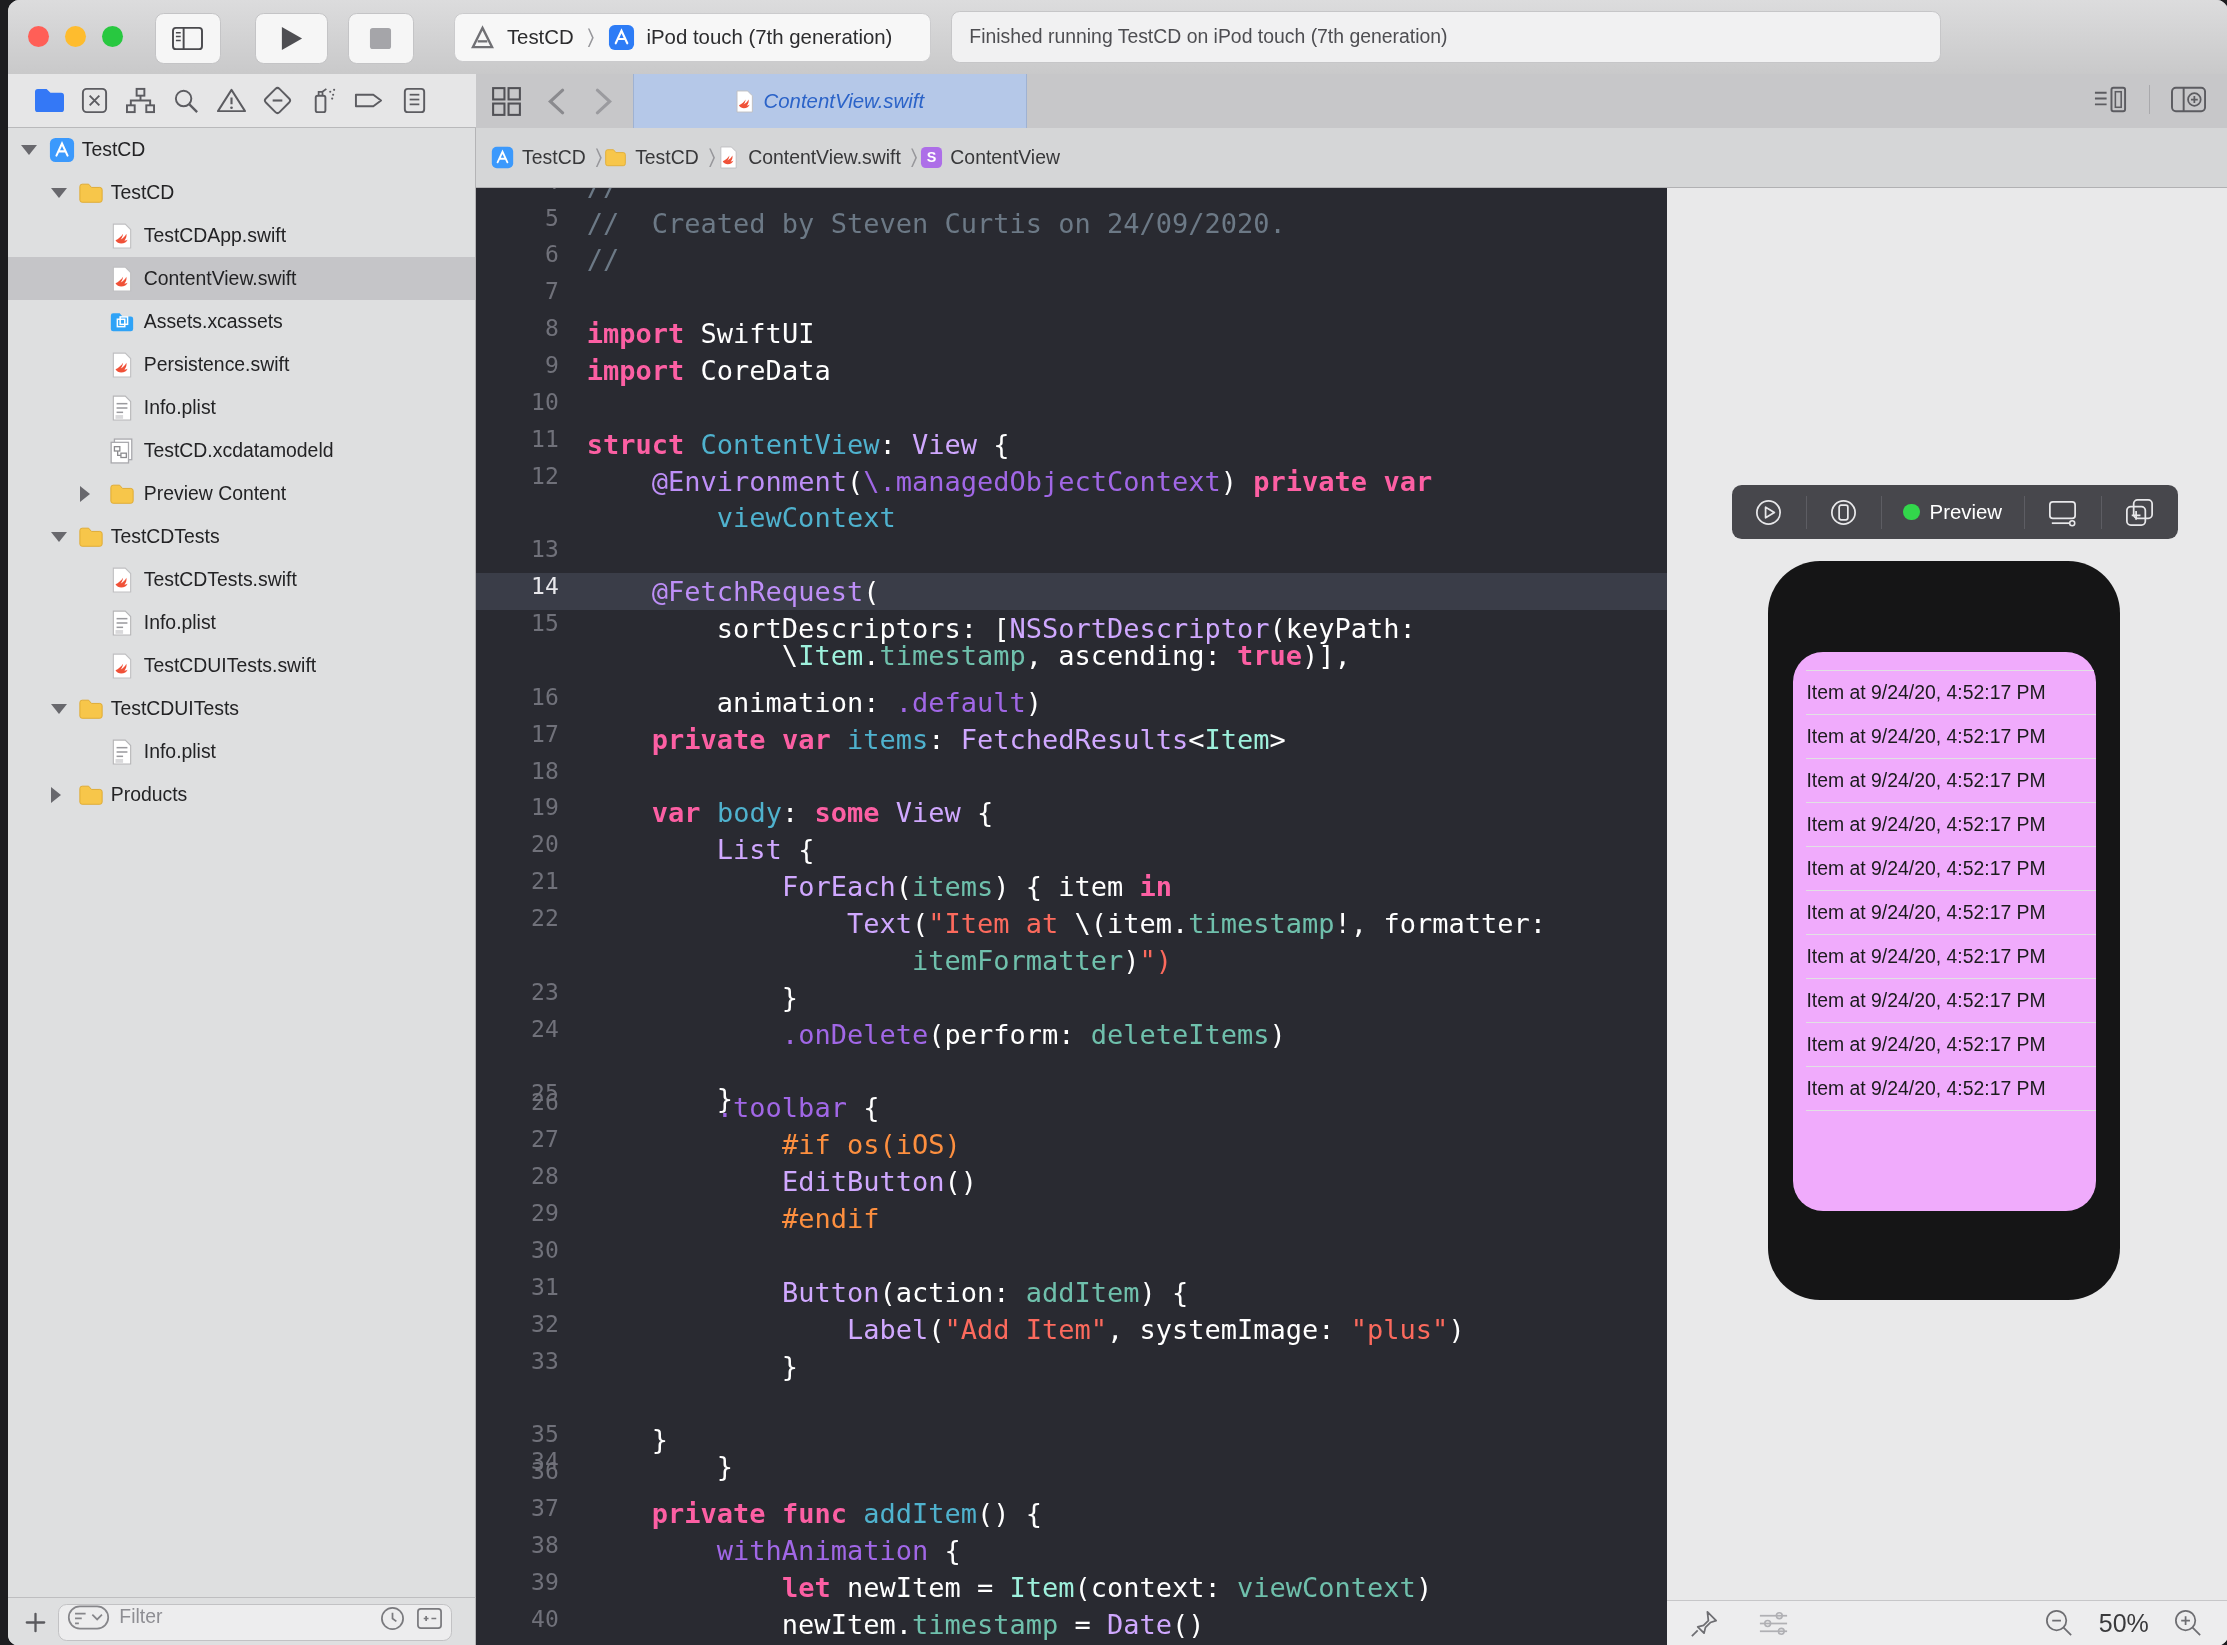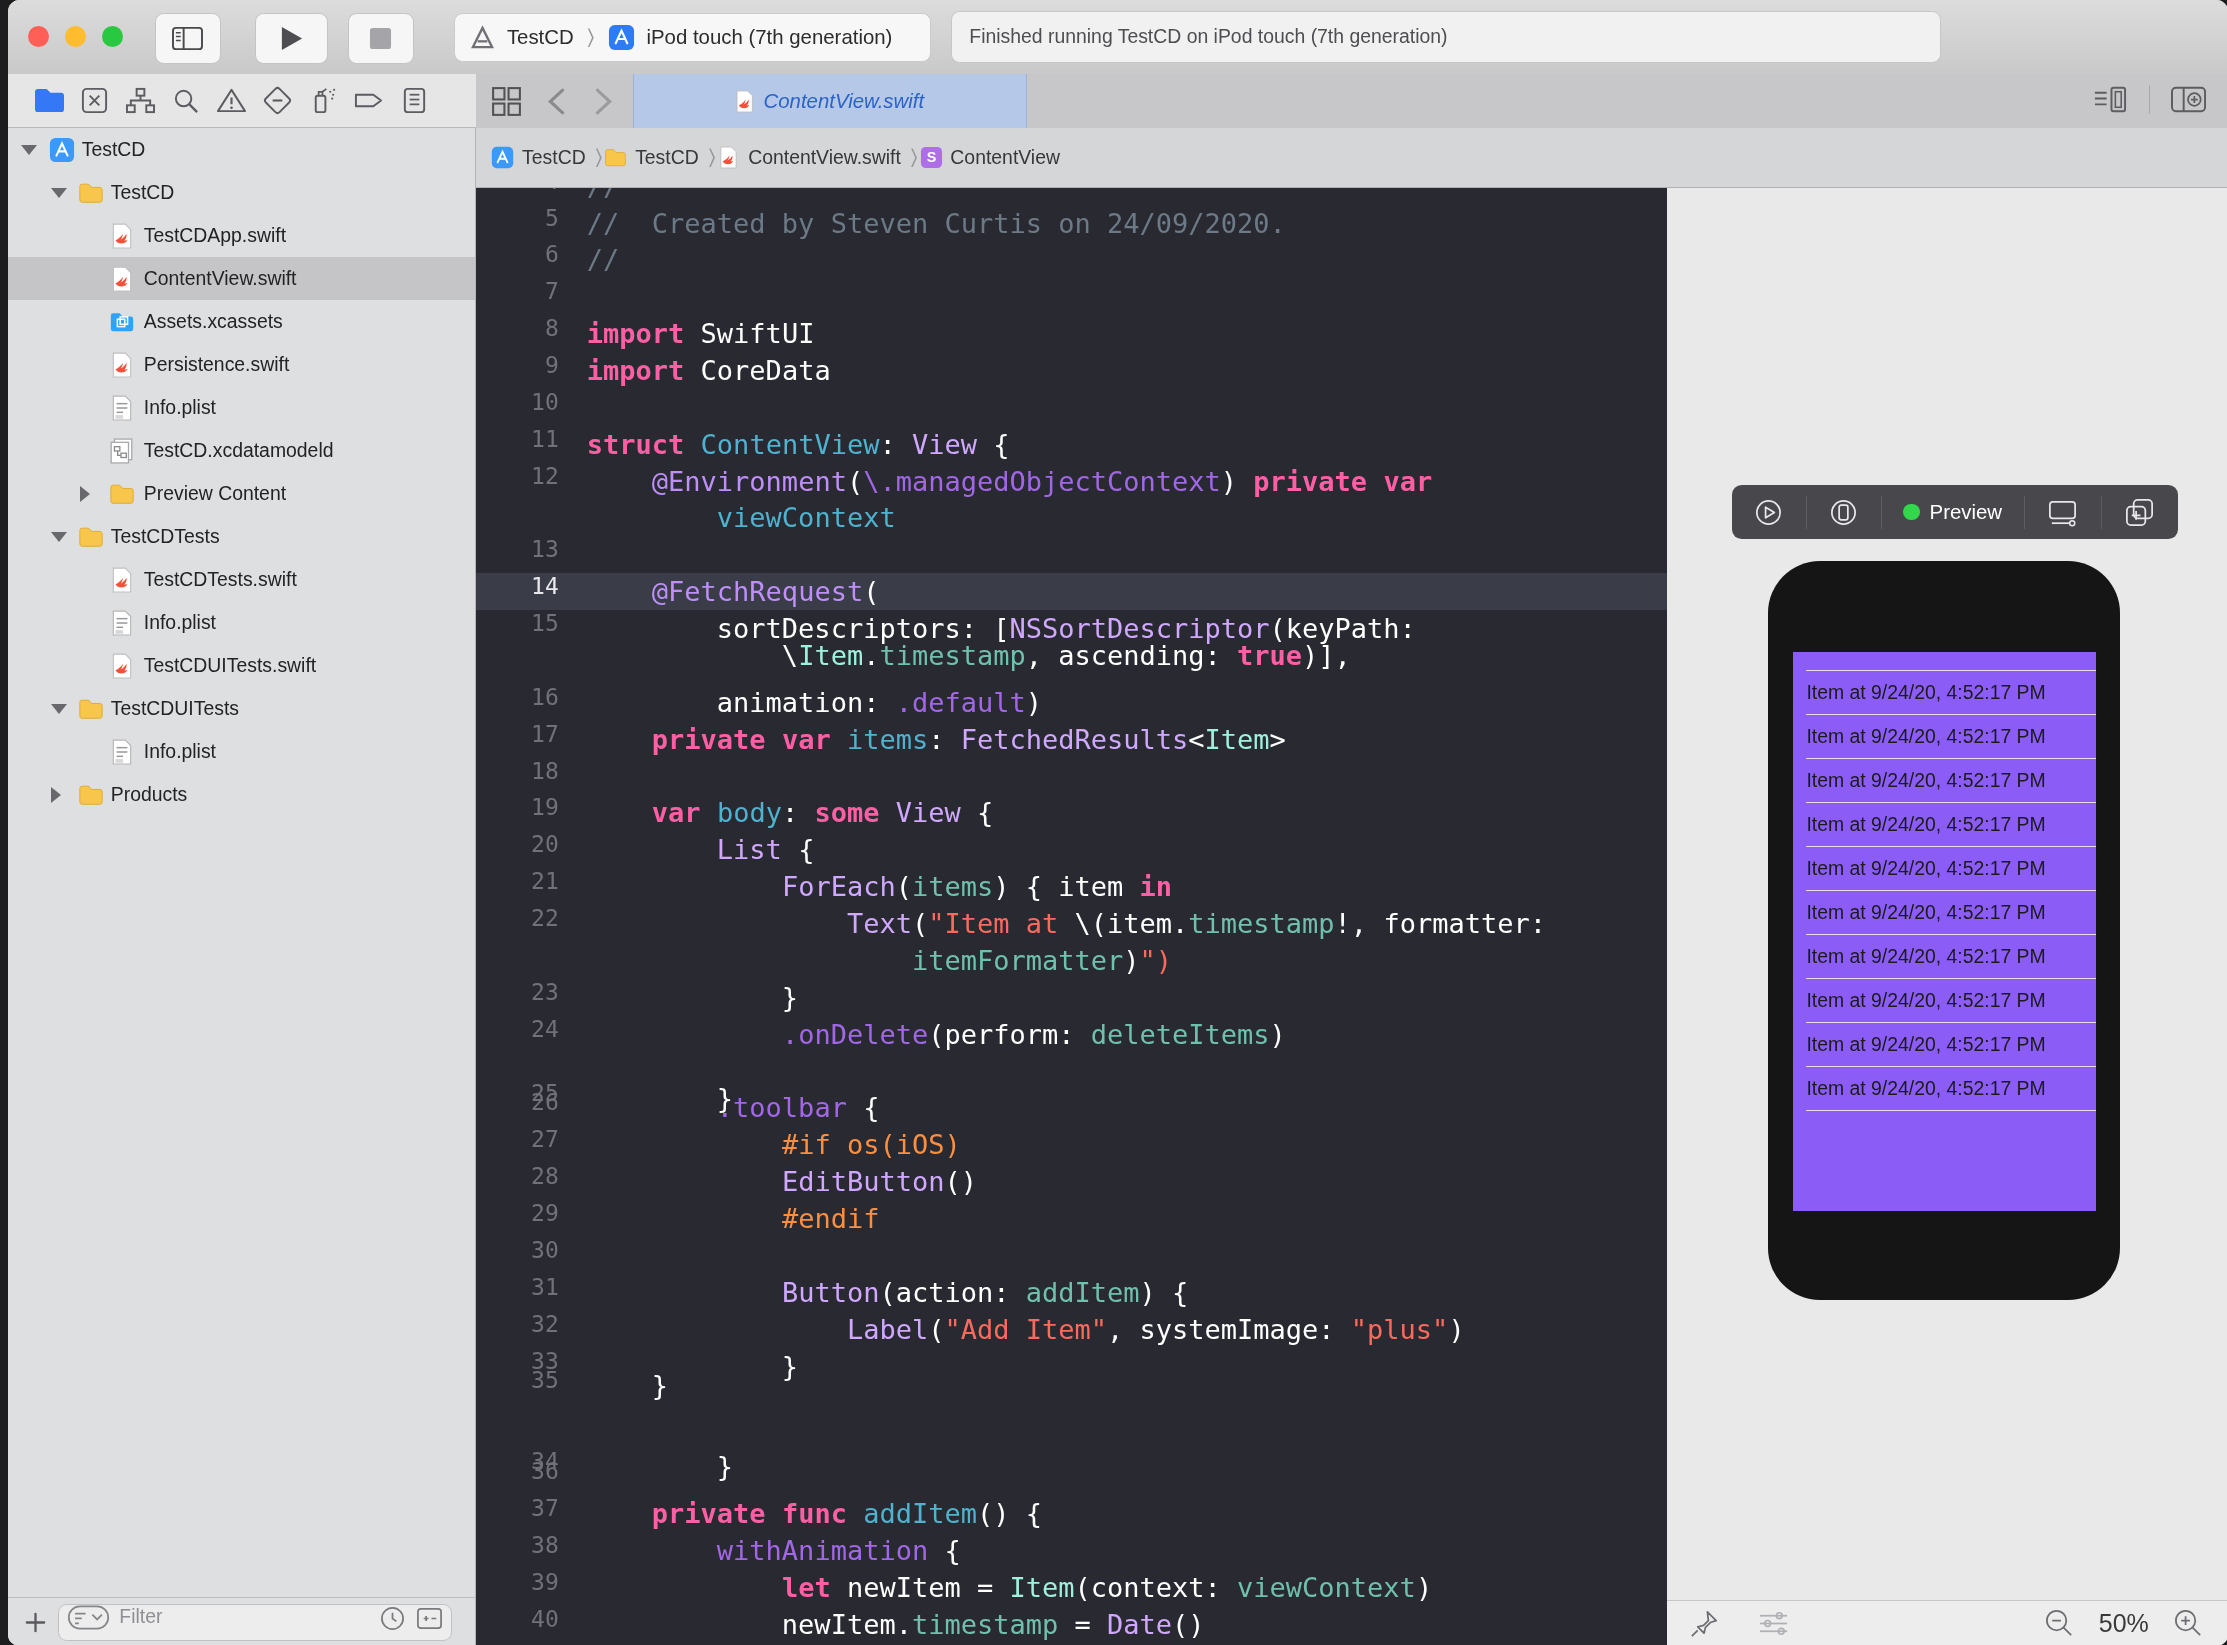--- a/index.html
+++ b/index.html
@@ -56,21 +56,21 @@
   .tk-s{color:#FC6A5D}.tk-t{color:#D0A8FF}.tk-m{color:#A167E6}.tk-a{color:#BE8FF8}
   .tk-d{color:#4FB2CE}.tk-g{color:#9EF1DD}.tk-f{color:#6FC0AC}.tk-o{color:#FD8F3F}
   
   #canvas{position:absolute;left:1659px;top:188px;right:0;height:1413px;background:#E9E9EA;}
   #pvbar{position:absolute;left:65px;top:297px;width:446px;height:54px;background:#47474C;
          border-radius:9.7px;display:flex;align-items:center;justify-content:space-evenly;}
   .pv-div{width:1px;height:33px;background:#5D5D63;}
   #pv-label{display:flex;align-items:center;gap:9.7px;color:#FFFFFF;font-size:20.4px;}
   #pv-dot{width:16.5px;height:16.5px;border-radius:50%;background:#32D74B;}
   #device{position:absolute;left:101px;top:373px;width:352px;height:739px;background:#151516;border-radius:52px;}
-  #screen{position:absolute;left:25px;top:91px;width:303px;height:559px;background:#8b5cf6;overflow:hidden;}
+  #screen{position:absolute;left:25px;top:91px;width:303px;height:559px;background:#f0abfc;overflow:hidden;border-radius:30px;}
   #dlist{position:absolute;left:0;top:17.5px;width:100%;}
   .drow{height:43px;line-height:43px;margin-left:13.6px;border-bottom:1px solid #E1E1E3;
         font-size:19.4px;color:#1B1B1D;white-space:nowrap;}
   .drow:first-child{border-top:1px solid #E1E1E3;}
   #cv-bottom{position:absolute;left:1659px;bottom:0;right:0;height:45px;background:#EDEDEE;
              border-top:1px solid #C7C7C9;}
   #cv-left{position:absolute;left:21.3px;top:5.8px;display:flex;gap:35px;align-items:center;}
   #cv-right{position:absolute;right:23px;top:5.8px;display:flex;gap:23px;align-items:center;}
   #zoomlvl{font-size:25px;color:#3A3A3C;}
   
@@ -578,21 +578,21 @@
         <span class="ctext"><span class="tk-p">                </span><span class="tk-t">Label</span><span class="tk-p">(</span><span class="tk-s">"Add Item"</span><span class="tk-p">, systemImage: </span><span class="tk-s">"plus"</span><span class="tk-p">)</span></span>
       </div>
       <div class="crow" style="top: 1160px;">
         <span class="ln">33</span>
         <span class="ctext"><span class="tk-p">            }</span></span>
       </div>
       <div class="crow" style="top: 1260px; padding-left: 48px;">
         <span class="ln">34</span>
         <span class="ctext"><span class="tk-p">        }</span></span>
       </div>
-      <div class="crow" style="top: 1179px;">
+      <div class="crow" style="top: 1233px;">
         <span class="ln">35</span>
         <span class="ctext"><span class="tk-p">    }</span></span>
       </div>
       <div class="crow" style="top: 1270px;">
         <span class="ln">36</span>
         <span class="ctext"></span>
       </div>
       <div class="crow" style="top: 1307px;">
         <span class="ln">37</span>
         <span class="ctext"><span class="tk-p">    </span><span class="tk-k">private</span><span class="tk-p"> </span><span class="tk-k">func</span><span class="tk-p"> </span><span class="tk-d">addItem</span><span class="tk-p">() {</span></span>

